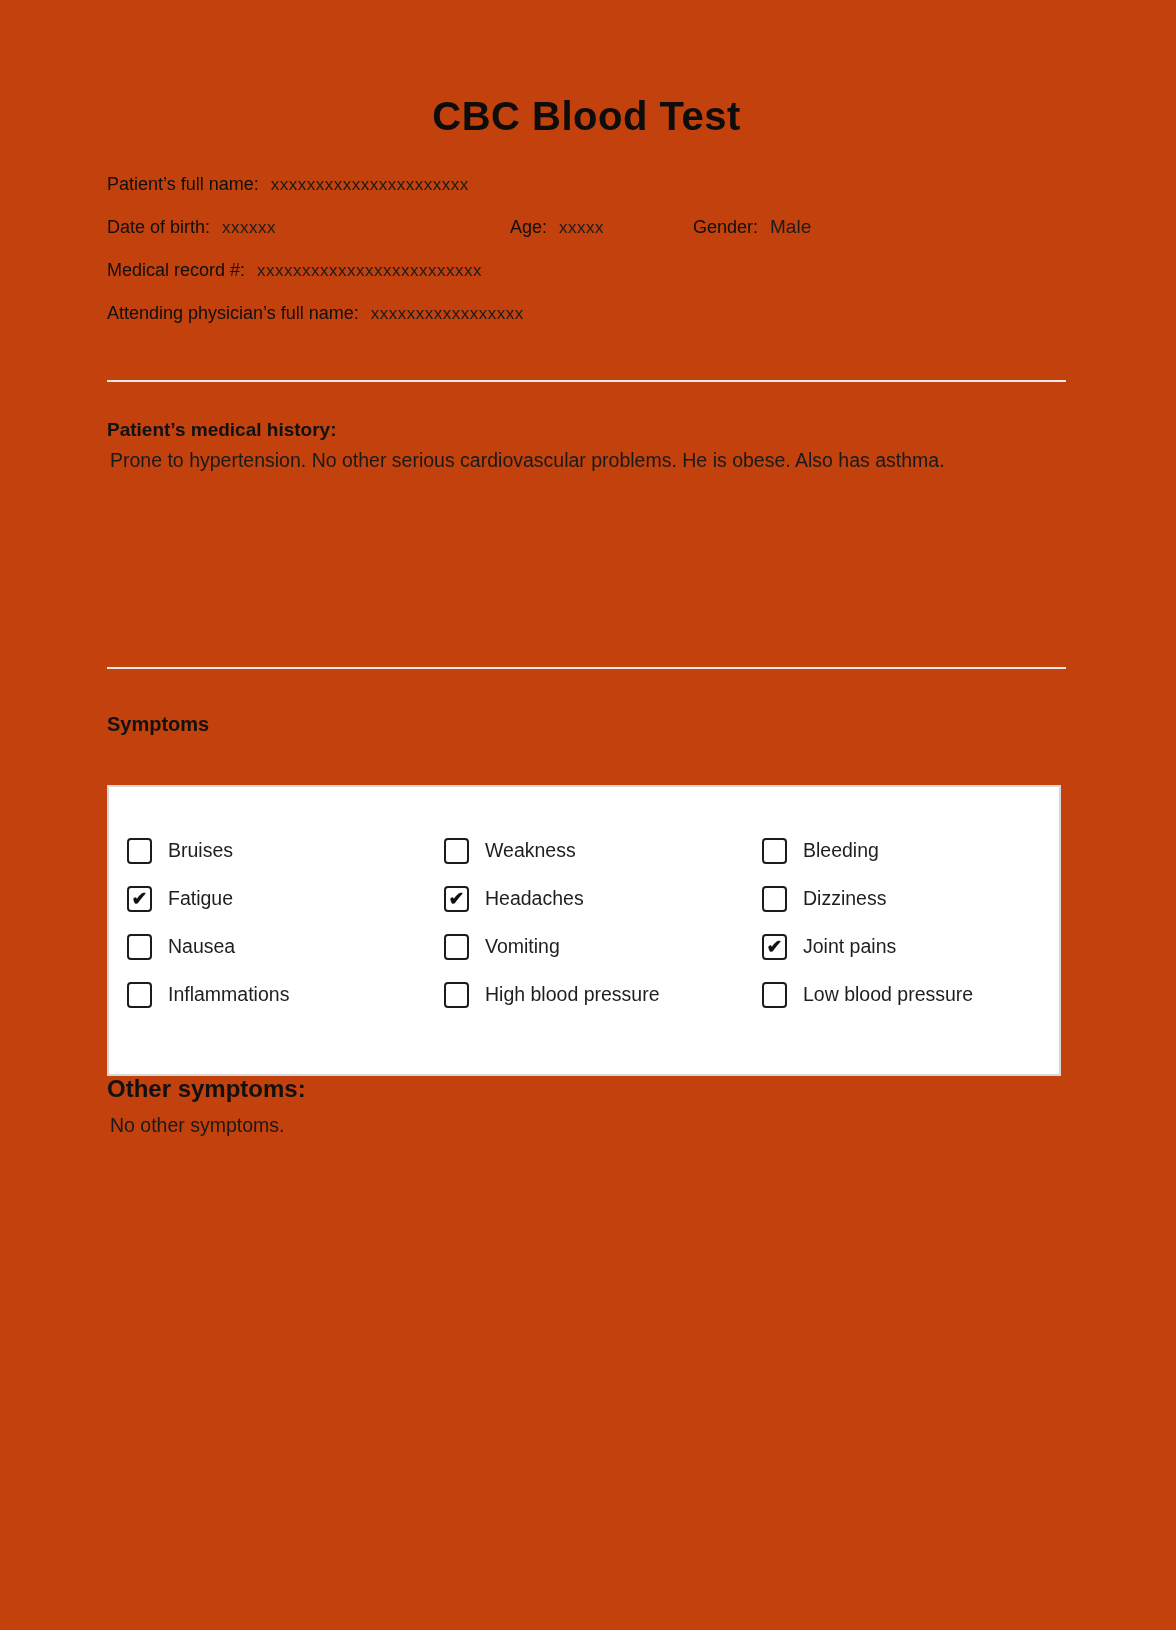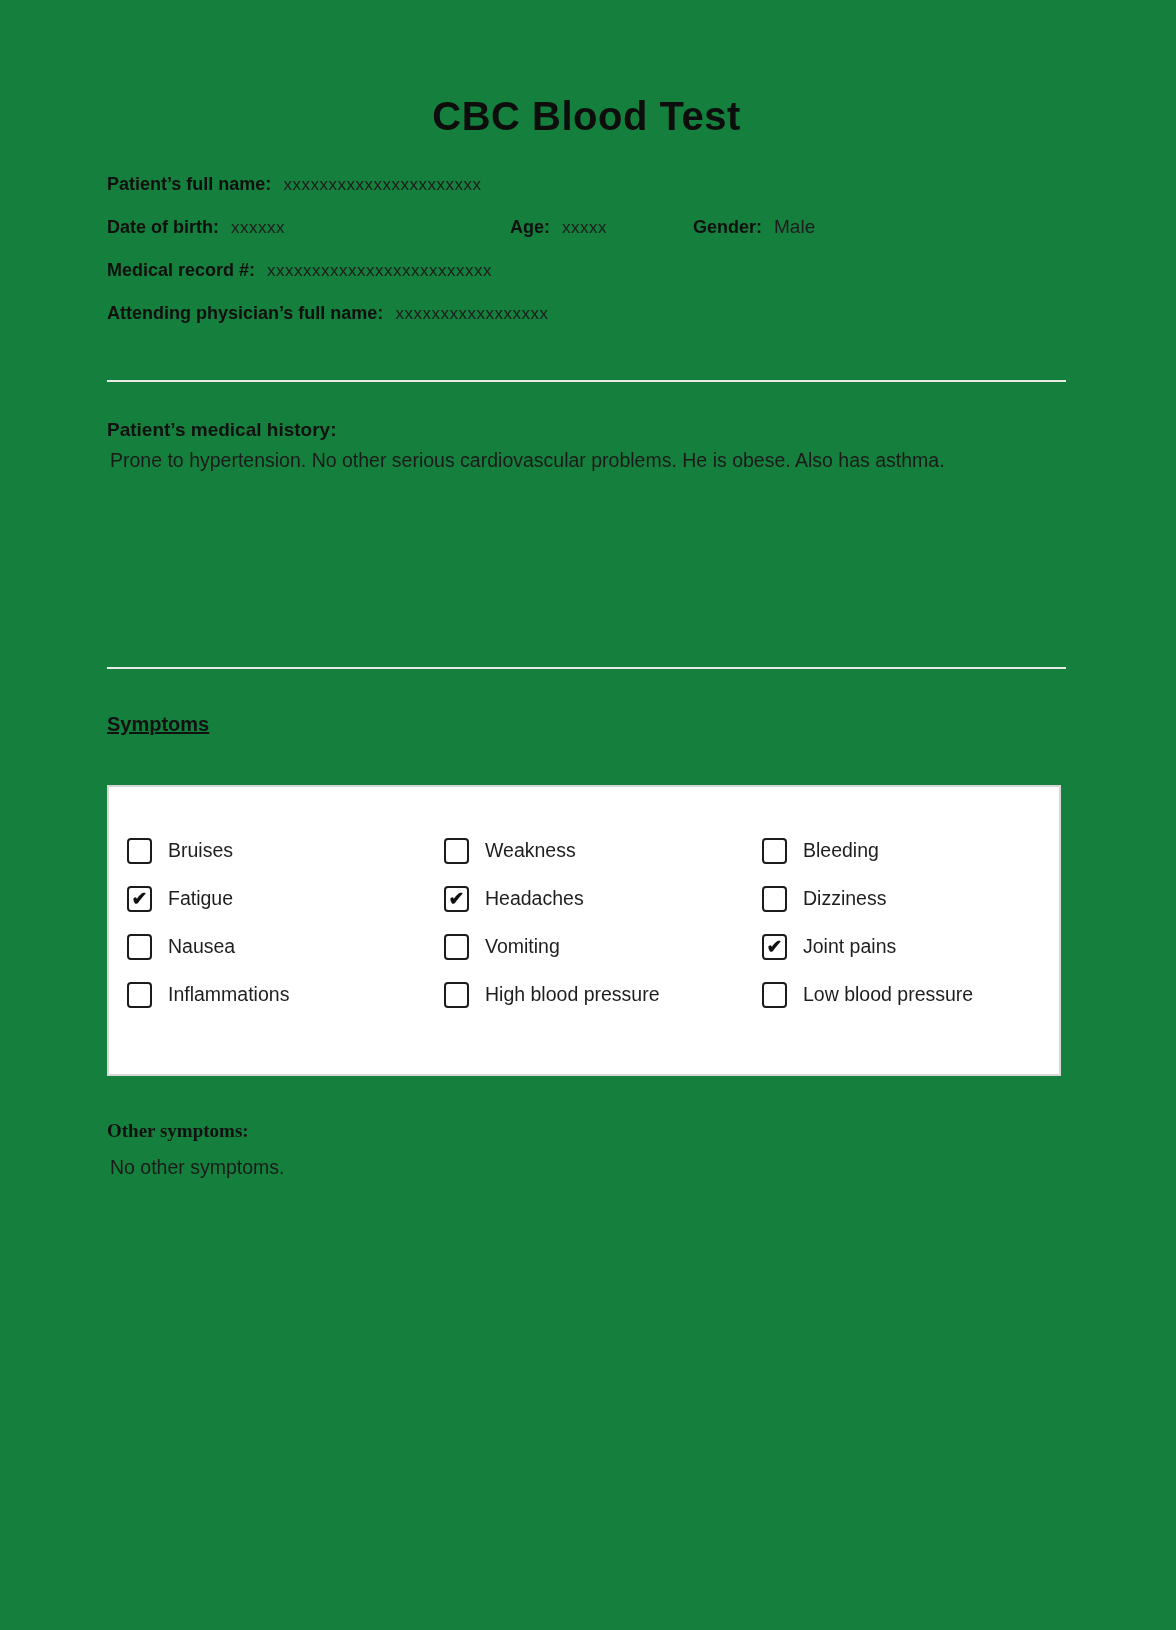--- a/index.html
+++ b/index.html
@@ -1,20 +1,20 @@
 <!DOCTYPE html>
 <html><head>
 <meta charset="utf-8">
 <style>
   html,body{margin:0;padding:0;background:#ffffff;}
   .page{
     position:relative;
     width:1176px;
     height:1630px;
-    background:#15803d;
+    background:#c2410c;
     font-family:"Liberation Sans", sans-serif;
     color:#111111;
     overflow:hidden;
   }
   .content{
     position:relative;
     margin-left:107px;
     width:959px;
     padding-top:92px;
   }
@@ -28,21 +28,21 @@
     letter-spacing:0.5px;
   }
   .fields{margin-top:32px;}
   .field-row{
     position:relative;
     font-size:18px;
     line-height:24px;
     margin-bottom:18px;
     white-space:nowrap;
   }
-  .field-label{font-weight:bold;color:#0f0f0f;}
+  .field-label{font-weight:normal;color:#0f0f0f;}
   .field-value{
     font-weight:normal;
     color:#1c1c1c;
     margin-left:12px;
     font-size:17px;
     letter-spacing:0.5px;
   }
   .pos-age{position:absolute;left:403px;top:0;}
   .pos-gender{position:absolute;left:586px;top:0;}
   .field-value.plain{font-size:19px;letter-spacing:0;}
@@ -66,21 +66,20 @@
     font-weight:normal;
     color:#1a1a1a;
     width:905px;
     padding-left:3px;
   }
   .symptoms-heading{
     margin-top:42px;
     font-size:20px;
     line-height:26px;
     font-weight:bold;
-    text-decoration:underline;
     display:inline-block;
   }
   .symptoms-box{
     box-sizing:border-box;
     margin-top:48px;
     width:954px;
     height:291px;
     border:2px solid #d8d8d8;
     background:#ffffff;
   }
@@ -112,25 +111,23 @@
     color:#101010;
     line-height:1;
     flex:0 0 auto;
   }
   .cb-label{
     margin-left:16px;
     font-size:19.5px;
     color:#1e1e1e;
   }
   .other-heading{
-    margin-top:42px;
-    font-size:19px;
+    font-size:24px;
     line-height:26px;
     font-weight:bold;
-    font-family:Liberation Serif, serif;
   }
   .other-text{
     margin-top:10px;
     font-size:19.5px;
     line-height:26px;
     color:#1a1a1a;
     padding-left:3px;
   }
 </style>
 </head>

